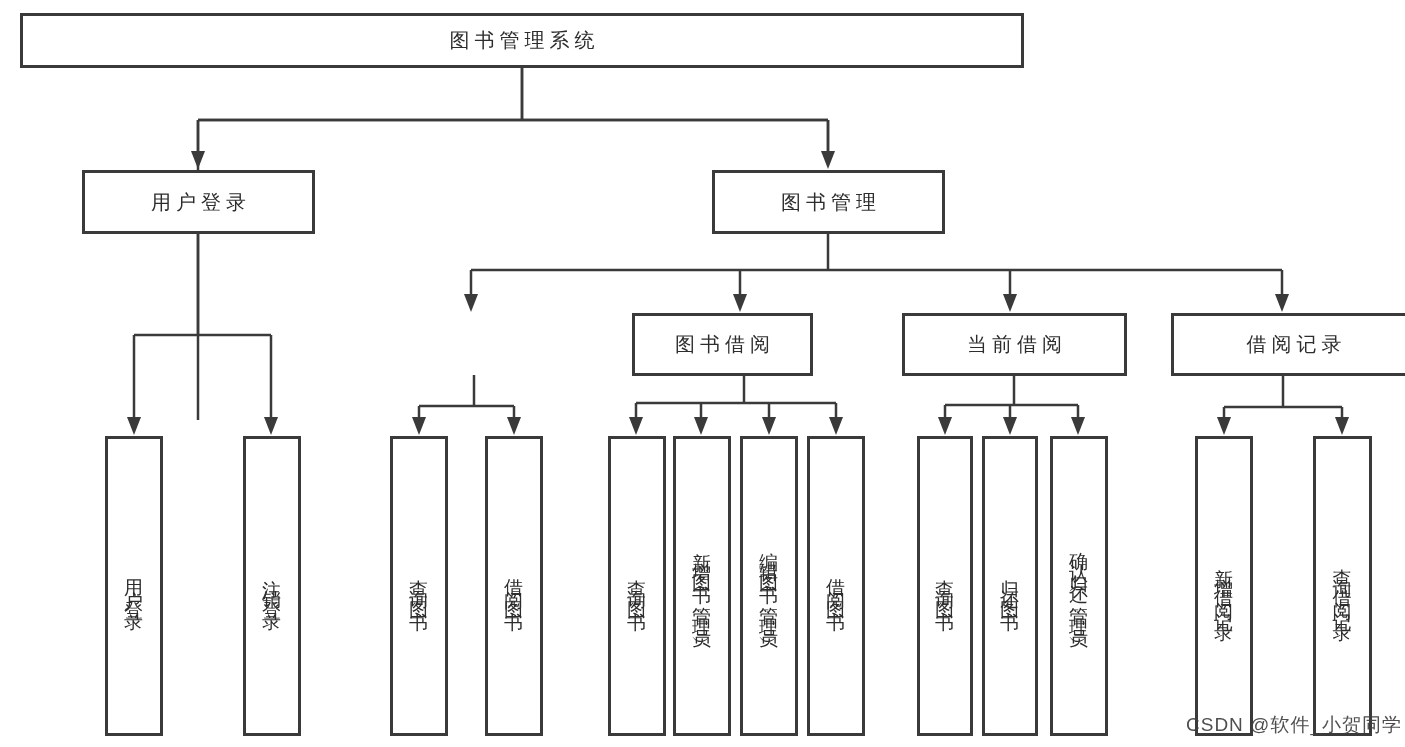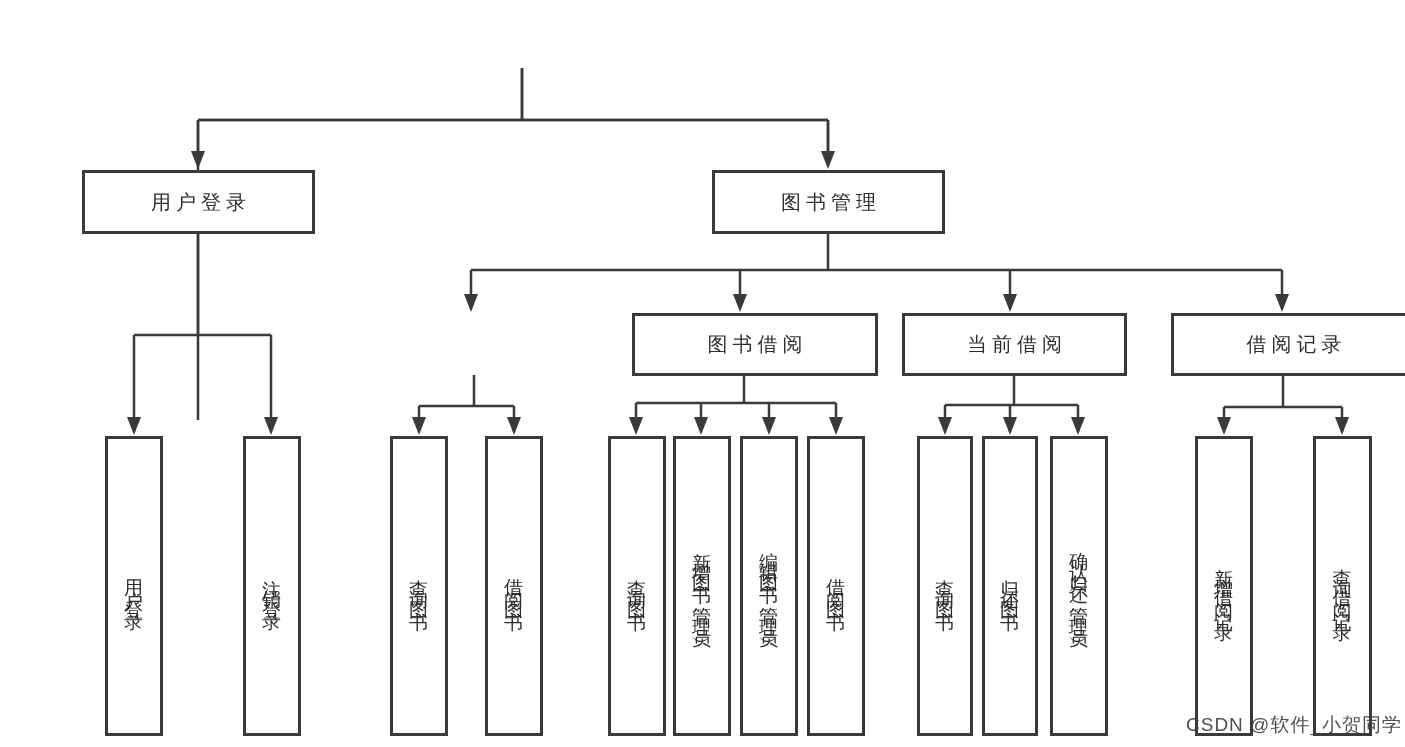--- a/index.html
+++ b/index.html
@@ -89,29 +89,32 @@
       <polygon points="762,417 776,417 769,435"></polygon>
       <polygon points="829,417 843,417 836,435"></polygon>
       <polygon points="938,417 952,417 945,435"></polygon>
       <polygon points="1003,417 1017,417 1010,435"></polygon>
       <polygon points="1071,417 1085,417 1078,435"></polygon>
       <polygon points="1217,417 1231,417 1224,435"></polygon>
       <polygon points="1335,417 1349,417 1342,435"></polygon>
     </g>
   </svg>
 
+  <div class="box" style="left:20px;top:13px;width:1004px;height:55px">
+    <span class="h-label">图书管理系统</span>
+  </div>
 
   <div class="box" style="left:82px;top:170px;width:233px;height:64px">
     <span class="h-label">用户登录</span>
   </div>
   <div class="box" style="left:712px;top:170px;width:233px;height:64px">
     <span class="h-label">图书管理</span>
   </div>
 
-  <div class="box" style="left:632px;top:313px;width:246px;height:63px">
+  <div class="box" style="left:632px;top:313px;width:181px;height:63px">
     <span class="h-label">图书借阅</span>
   </div>
   <div class="box" style="left:902px;top:313px;width:225px;height:63px">
     <span class="h-label">当前借阅</span>
   </div>
   <div class="box" style="left:1171px;top:313px;width:246px;height:63px">
     <span class="h-label">借阅记录</span>
   </div>
 
   <div class="box leaf" style="left:105px">

